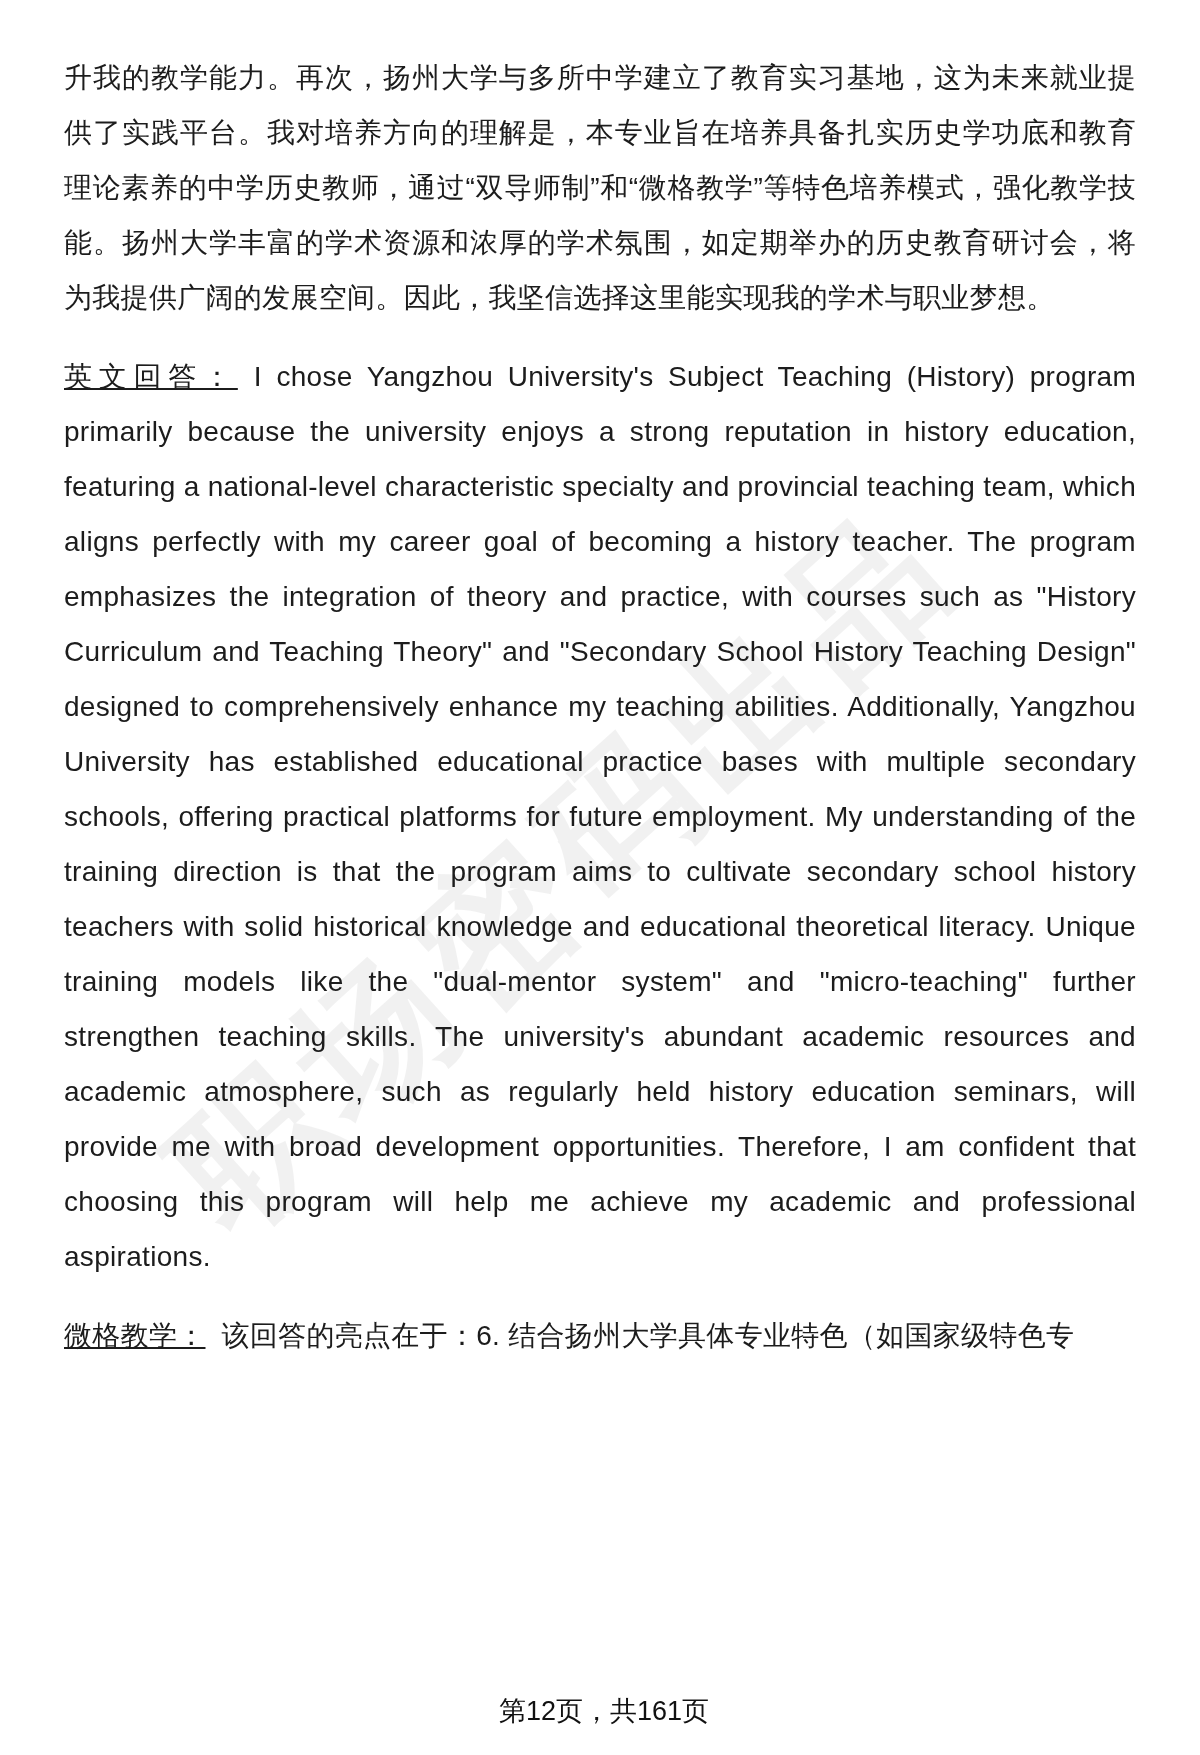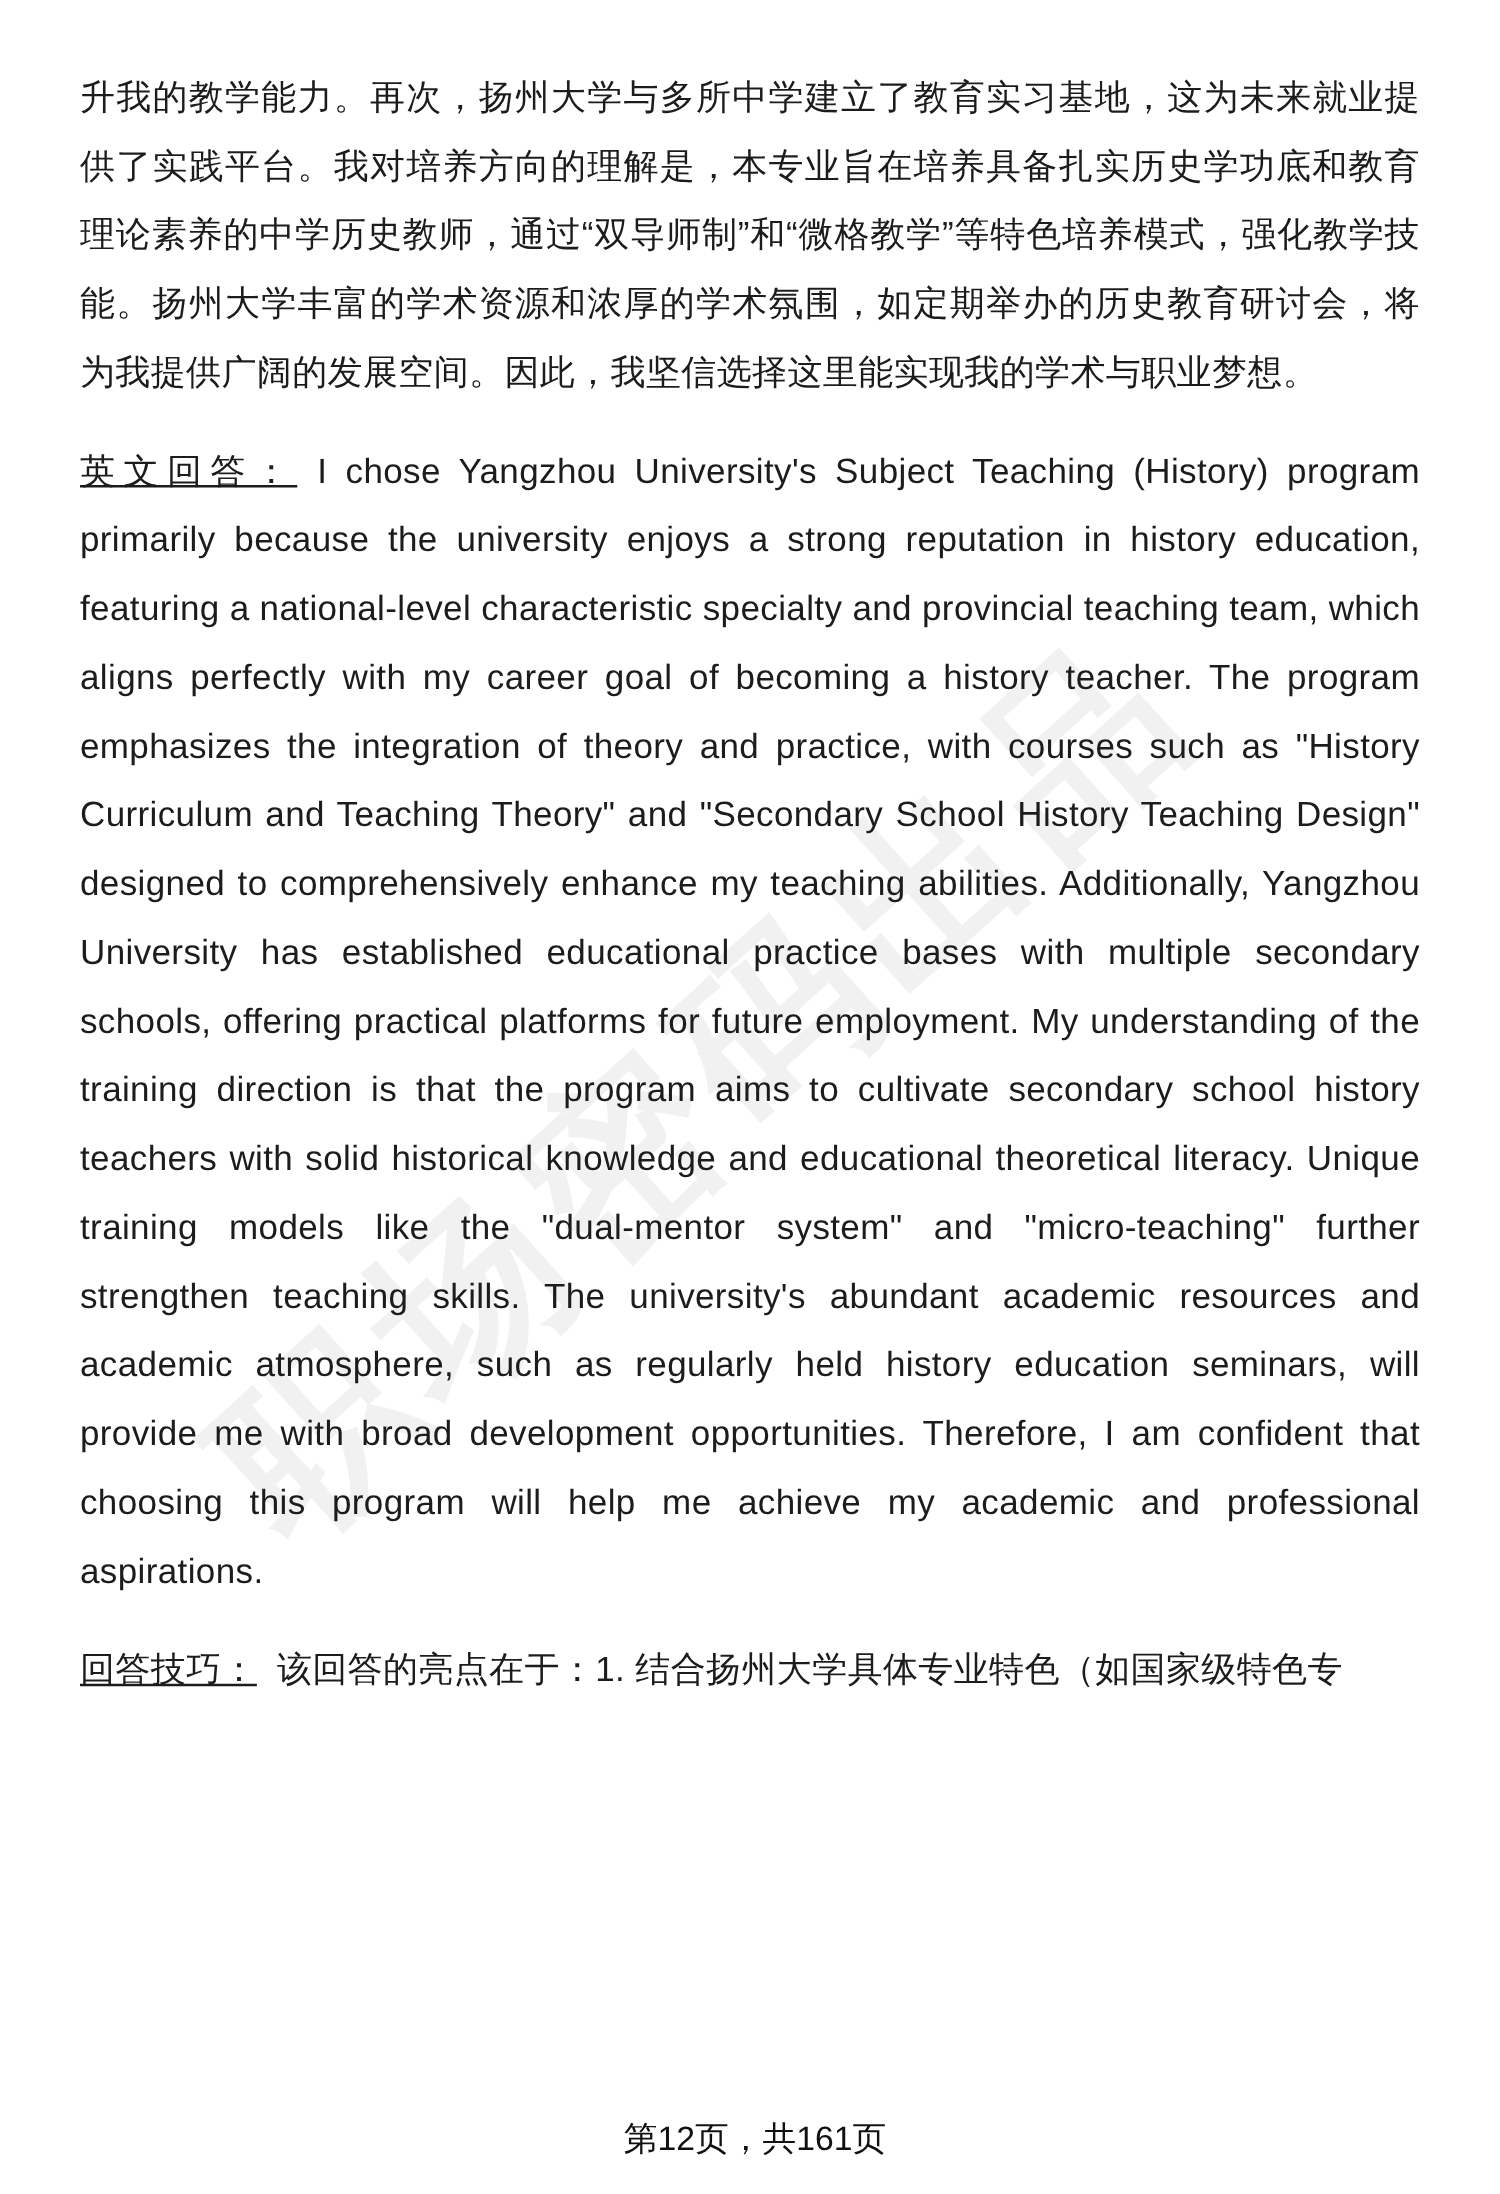--- a/index.html
+++ b/index.html
@@ -69,20 +69,20 @@
 
   <div class="content">
 
     <p class="para">升我的教学能力。再次，扬州大学与多所中学建立了教育实习基地，这为未来就业提供了实践平台。我对培养方向的理解是，本专业旨在培养具备扎实历史学功底和教育理论素养的中学历史教师，通过“双导师制”和“微格教学”等特色培养模式，强化教学技能。扬州大学丰富的学术资源和浓厚的学术氛围，如定期举办的历史教育研讨会，将为我提供广阔的发展空间。因此，我坚信选择这里能实现我的学术与职业梦想。</p>
 
     <p class="para">
       <span class="label">英文回答：</span><span>I chose Yangzhou University's Subject Teaching (History) program primarily because the university enjoys a strong reputation in history education, featuring a national-level characteristic specialty and provincial teaching team, which aligns perfectly with my career goal of becoming a history teacher. The program emphasizes the integration of theory and practice, with courses such as "History Curriculum and Teaching Theory" and "Secondary School History Teaching Design" designed to comprehensively enhance my teaching abilities. Additionally, Yangzhou University has established educational practice bases with multiple secondary schools, offering practical platforms for future employment. My understanding of the training direction is that the program aims to cultivate secondary school history teachers with solid historical knowledge and educational theoretical literacy. Unique training models like the "dual-mentor system" and "micro-teaching" further strengthen teaching skills. The university's abundant academic resources and academic atmosphere, such as regularly held history education seminars, will provide me with broad development opportunities. Therefore, I am confident that choosing this program will help me achieve my academic and professional aspirations.</span>
     </p>
 
     <p class="para">
-      <span class="label">回答技巧：</span><span>该回答的亮点在于：1. 结合扬州大学具体专业特色（如国家级特色专</span>
+      <span class="label">微格教学：</span><span>该回答的亮点在于：6. 结合扬州大学具体专业特色（如国家级特色专</span>
     </p>
 
   </div>
 
   <div class="footer">第12页，共161页</div>
 
 </div>
 
 </body></html>

